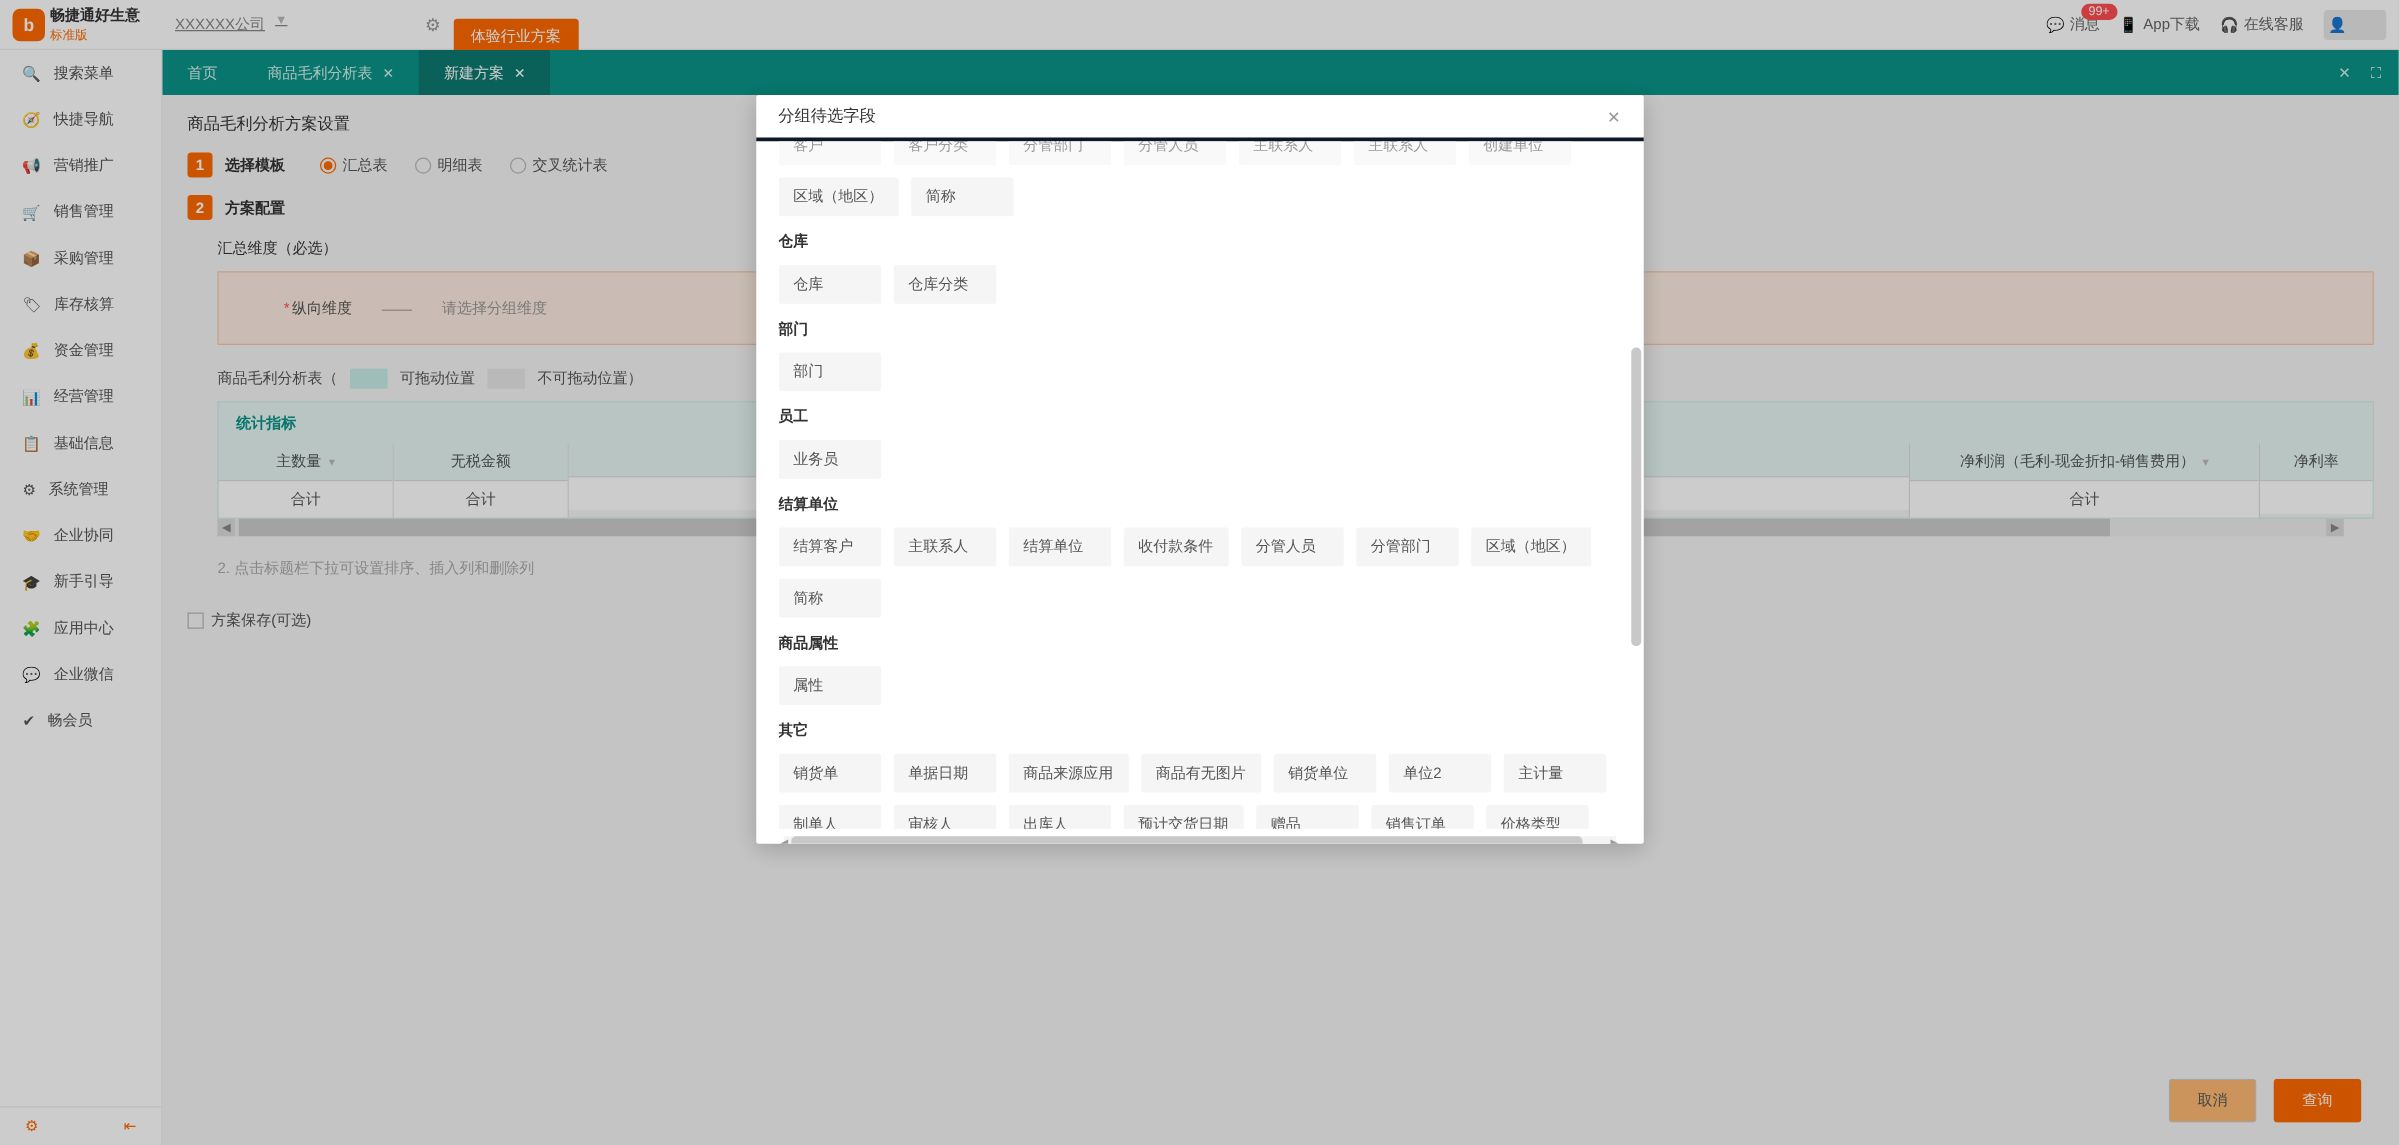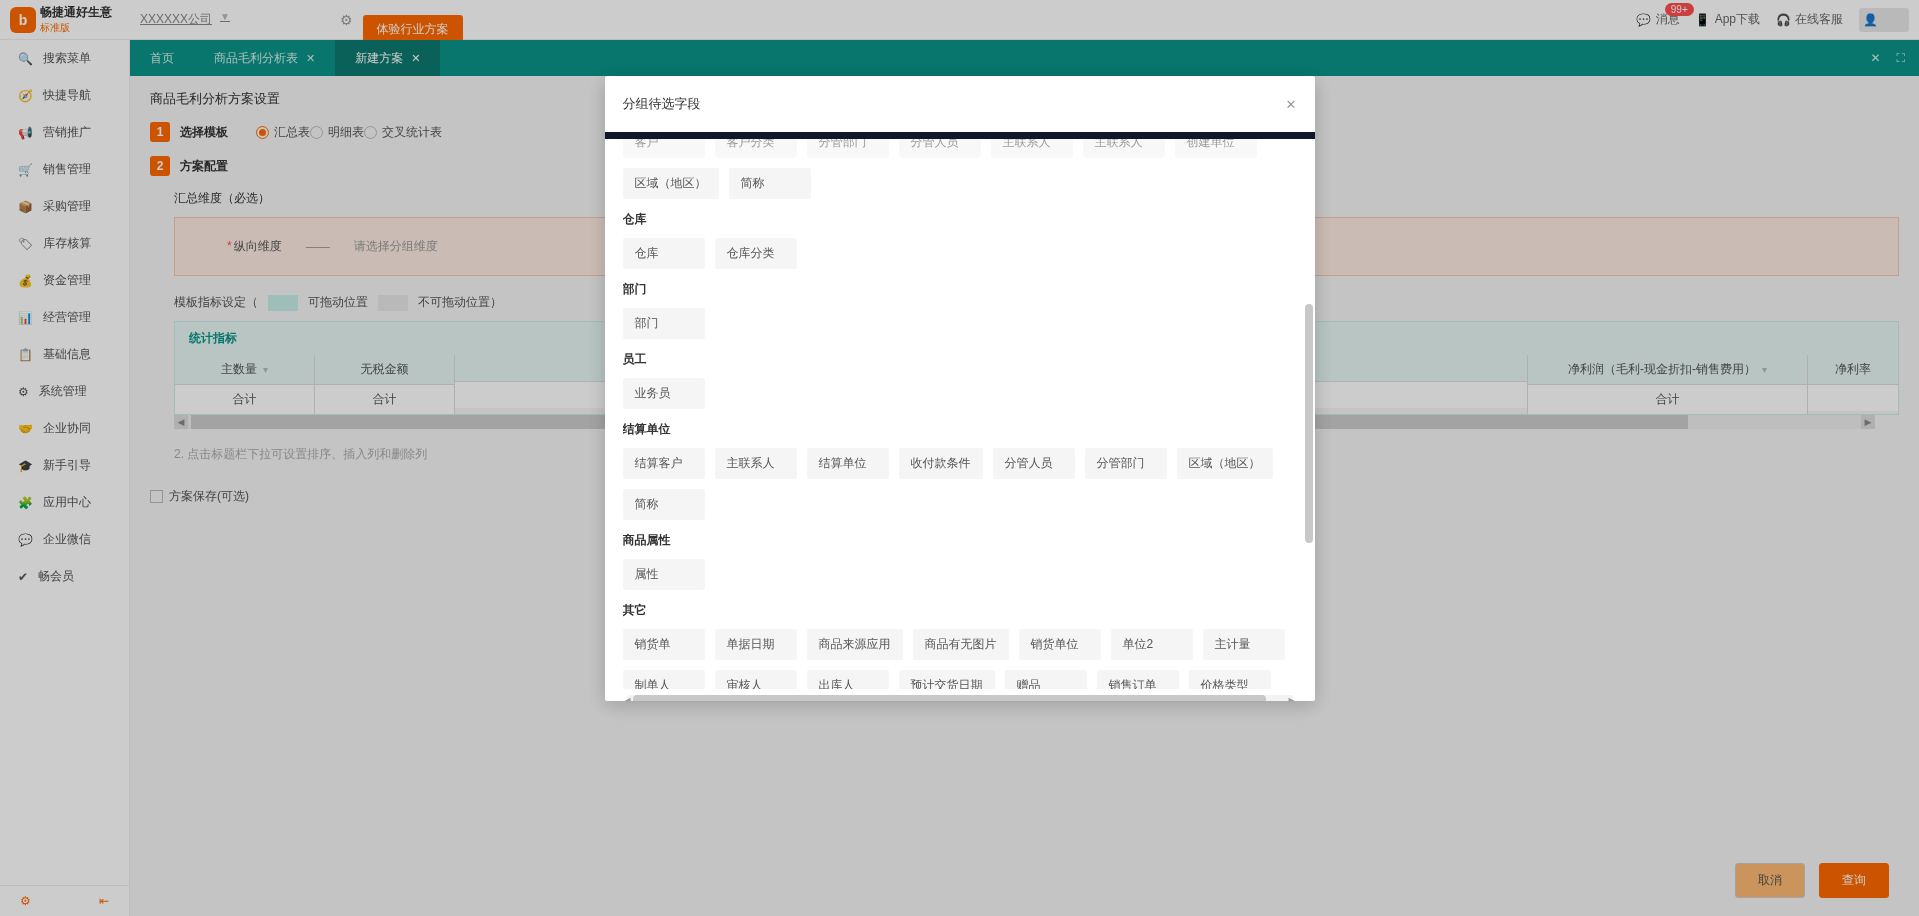--- a/index.html
+++ b/index.html
@@ -36,21 +36,21 @@
 .tab.active { background: #0d7a70; color: #fff; }
 .tab-close { font-size: 11px; cursor: pointer; }
 .tab-actions { margin-left: auto; display: flex; align-items: center; gap: 16px; padding-right: 14px; color: #d4f0ec; }
 
 
 .page-body { flex: 1; padding: 14px 20px; overflow: auto; position: relative; }
 .page-title { font-size: 13px; color: #333; margin-bottom: 14px; }
 .step-row { display: flex; align-items: center; gap: 10px; margin-bottom: 14px; }
 .step-num { background: #ff6a00; color: #fff; width: 20px; height: 20px; display: flex; align-items: center; justify-content: center; border-radius: 3px; font-weight: bold; }
 .step-label { color: #333; font-weight: bold; }
-.radio-group { display: flex; margin-left: 18px; }
+.radio-group { display: flex; gap: 22px; margin-left: 18px; }
 .radio-item { display: flex; align-items: center; gap: 5px; color: #555; cursor: pointer; }
 .radio { width: 13px; height: 13px; border: 1px solid #bbb; border-radius: 50%; display: inline-flex; align-items: center; justify-content: center; }
 .radio.checked { border-color: #ff6a00; }
 .radio.checked::after { content: ""; width: 7px; height: 7px; background: #ff6a00; border-radius: 50%; }
 
 .section-label { color: #333; margin: 10px 0 10px 24px; }
 .required { color: #ff4d4f; margin-right: 2px; }
 
 .dimension-box { background: #fdece1; border: 1px solid #f5c9ab; padding: 20px 40px; margin-left: 24px; display: flex; align-items: center; gap: 24px; }
 .dim-label { color: #555; margin-left: 12px; }
@@ -82,21 +82,21 @@
 .checkbox { width: 13px; height: 13px; border: 1px solid #bbb; display: inline-block; }
 
 
 .footer-bar { position: fixed; bottom: 18px; right: 30px; display: flex; gap: 14px; }
 .btn { padding: 8px 22px; border-radius: 3px; cursor: pointer; border: 1px solid #ccc; background: #fdba74; color: #555; }
 .btn.primary { background: #ff6a00; border-color: #ff6a00; color: #fff; }
 
 
 .overlay { position: fixed; inset: 0; background: rgba(0,0,0,0.2); z-index: 10; }
 .modal { position: fixed; left: 50%; top: 76px; transform: translateX(-50%); width: 710px; background: #fff; z-index: 11; border-radius: 2px; box-shadow: 0 4px 20px rgba(0,0,0,0.2); }
-.modal-header { padding: 19px 18px; display: flex; align-items: center; justify-content: space-between; border-bottom: 7px solid #0f172a; }
+.modal-header { padding: 8px 18px; display: flex; align-items: center; justify-content: space-between; border-bottom: 3px solid #0f172a; }
 .modal-title { font-size: 13px; color: #333; }
 .modal-close { color: #999; cursor: pointer; font-size: 13px; }
 .modal-body { padding: 0 18px 12px 18px; max-height: 562px; overflow-y: hidden; position: relative; }
 .modal-scroll { overflow: hidden; height: 550px; }
 .group-section { margin-bottom: 12px; }
 .group-title { color: #333; font-weight: bold; margin: 12px 0 10px 0; }
 .chip-row { display: flex; flex-wrap: wrap; gap: 10px; }
 .chip { min-width: 82px; padding: 7px 12px; background: #f5f5f5; color: #555; text-align: left; cursor: pointer; border-radius: 2px; }
 .partial-row .chip { color: #555; }
 .modal-scrollbar-y { position: absolute; right: 2px; top: 6px; bottom: 26px; width: 8px; background: transparent; }
@@ -265,21 +265,21 @@
 
       <div class="section-label"><span>汇总维度（必选）</span></div>
 
       <div class="dimension-box">
         <span class="dim-label"><span class="required">*</span><span>纵向维度</span></span>
         <span class="dim-dash">——</span>
         <span class="dim-placeholder">请选择分组维度</span>
       </div>
 
       <div class="template-note">
-        <span>模板指标设定（</span>
+        <span>商品毛利分析表（</span>
         <span class="swatch draggable"></span>
         <span>可拖动位置</span>
         <span class="swatch fixed"></span>
         <span>不可拖动位置）</span>
       </div>
 
       <div class="stat-box">
         <div class="stat-header">统计指标</div>
         <div class="stat-table">
           <div class="stat-col">

